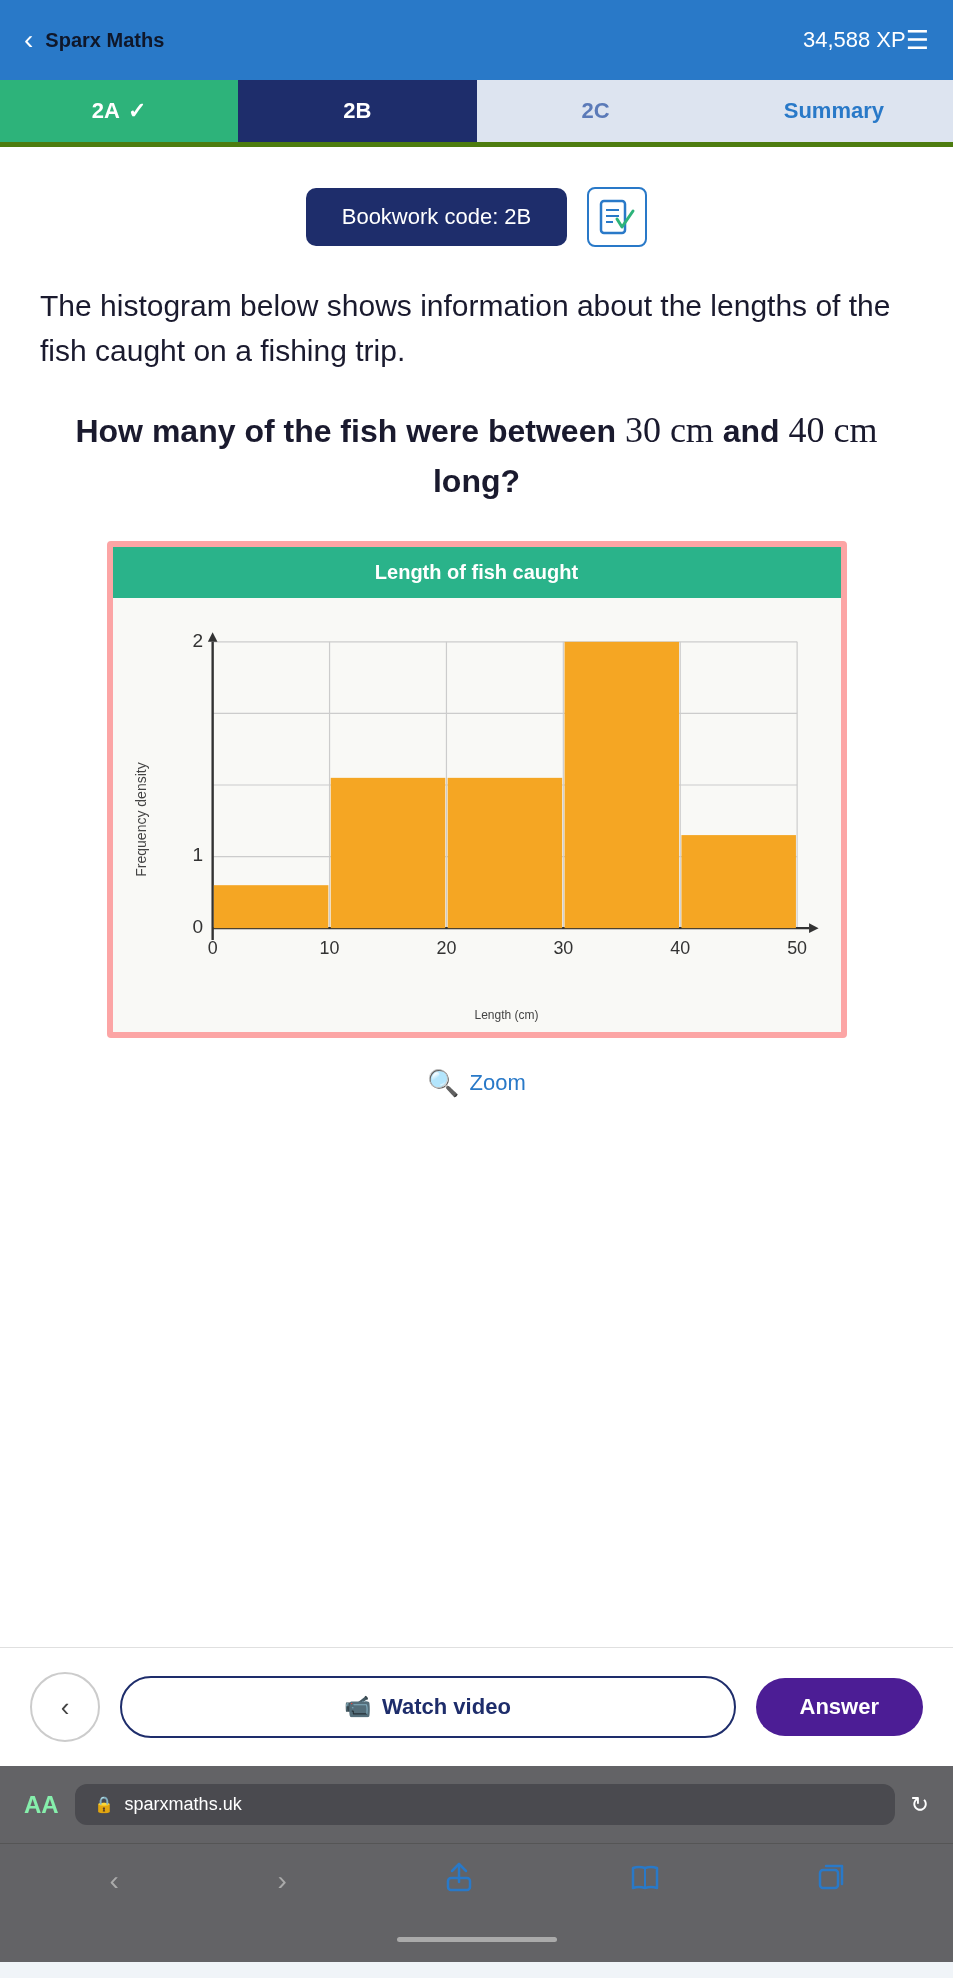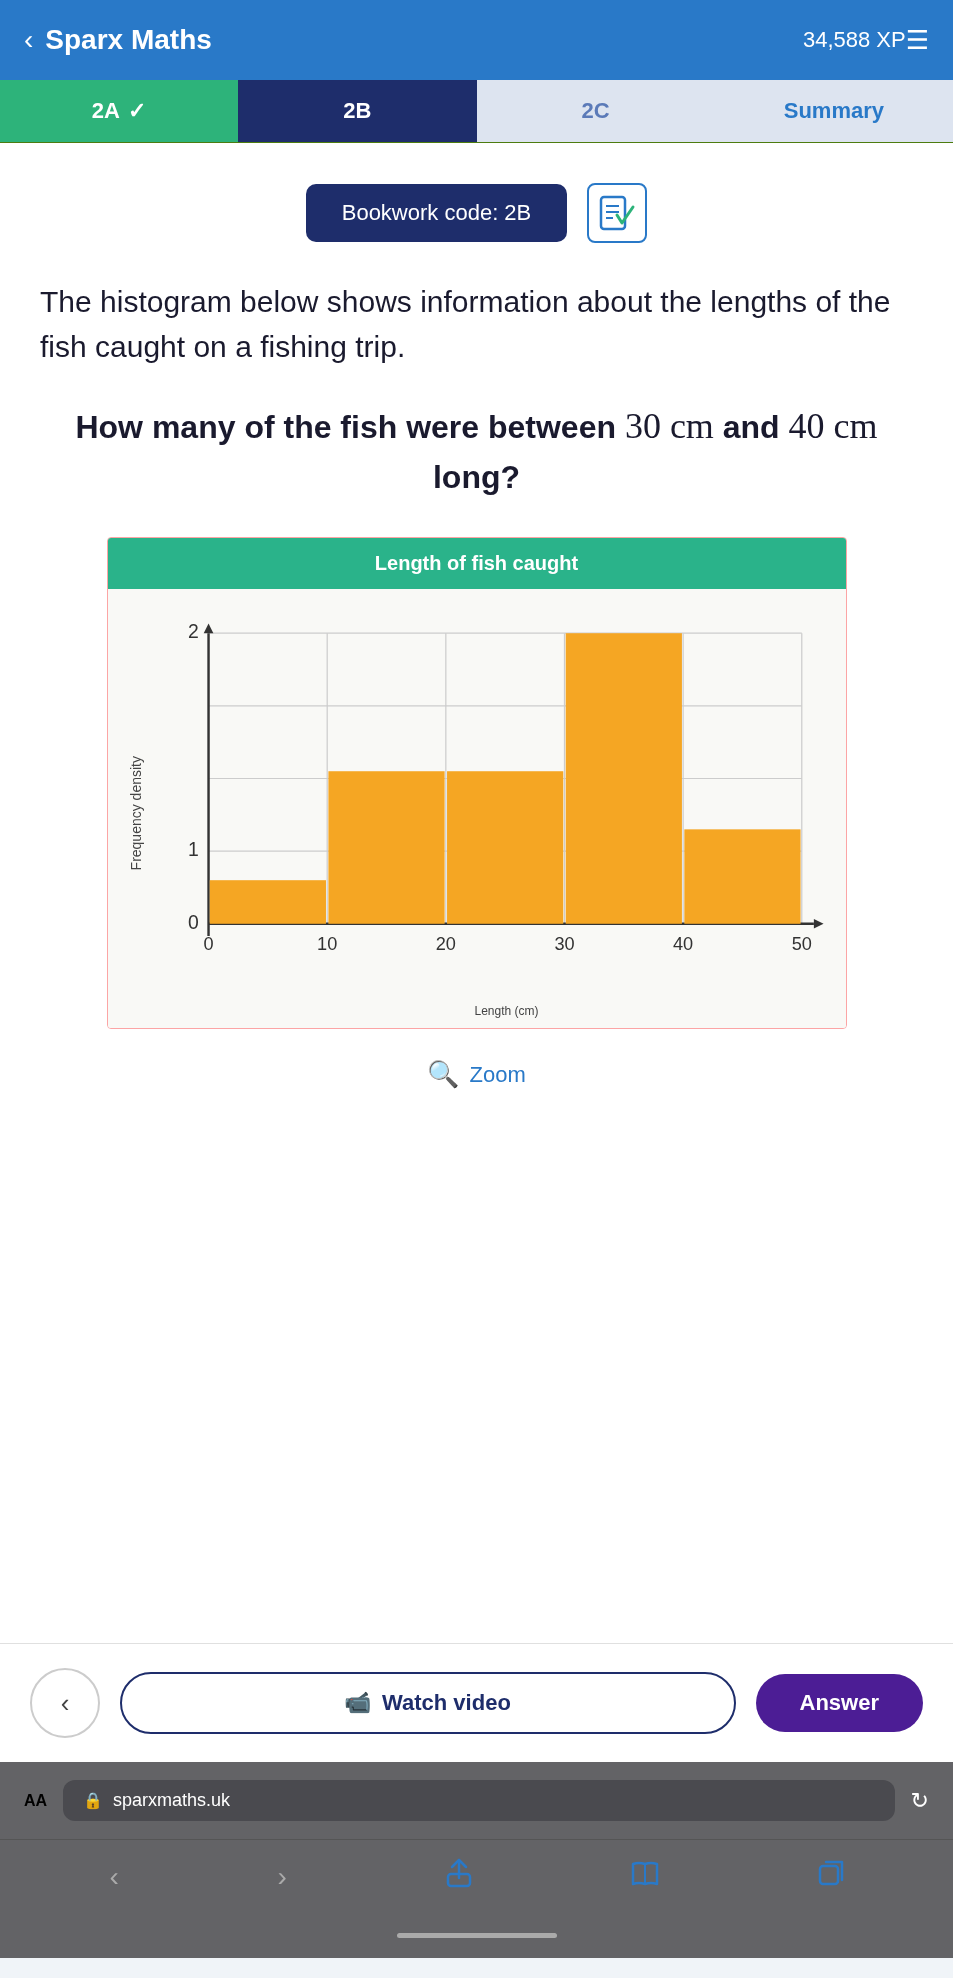--- a/index.html
+++ b/index.html
@@ -26,22 +26,22 @@
       align-items: center;
       gap: 12px;
     }
     .back-arrow {
       color: white;
       font-size: 28px;
       font-weight: 300;
       cursor: pointer;
     }
     .header-title {
-      color: #ffffff;
-      font-size: 28px;
+      color: #0f172a;
+      font-size: 20px;
       font-weight: 700;
     }
     .header-xp {
       color: white;
       font-size: 22px;
       font-weight: 500;
     }
     .header-right {
       display: flex;
       align-items: center;
@@ -49,21 +49,21 @@
     .hamburger {
       color: white;
       font-size: 26px;
       cursor: pointer;
     }
 
     
     .tabs {
       display: flex;
       background: #fdba74;
-      border-bottom: 1px solid #4d7c0f;
+      border-bottom: 5px solid #4d7c0f;
       align-items: flex-end;
     }
     .tab {
       padding: 18px 0;
       text-align: center;
       font-size: 22px;
       font-weight: 600;
       cursor: pointer;
       flex: 1;
     }
@@ -140,21 +140,21 @@
       margin-bottom: 36px;
     }
     .cm-text {
       font-family: 'Times New Roman', serif;
       font-size: 36px;
       font-weight: 400;
     }
 
     
     .chart-container {
-      border: 1px solid #fca5a5;
+      border: 6px solid #fca5a5;
       border-radius: 4px;
       overflow: hidden;
       margin: 0 auto 30px auto;
       max-width: 740px;
     }
     .chart-title-bar {
       background: #2ab38a;
       color: white;
       text-align: center;
       padding: 14px;
@@ -257,22 +257,22 @@
     
     .browser-bar {
       background: #636366;
       padding: 18px 24px;
       display: flex;
       align-items: center;
       justify-content: space-between;
       gap: 16px;
     }
     .browser-aa {
-      color: #000000;
-      font-size: 16px;
+      color: #86efac;
+      font-size: 24px;
       font-weight: 600;
     }
     .browser-url-wrap {
       flex: 1;
       background: #4a4a4f;
       border-radius: 12px;
       padding: 10px 20px;
       display: flex;
       align-items: center;
       gap: 10px;

